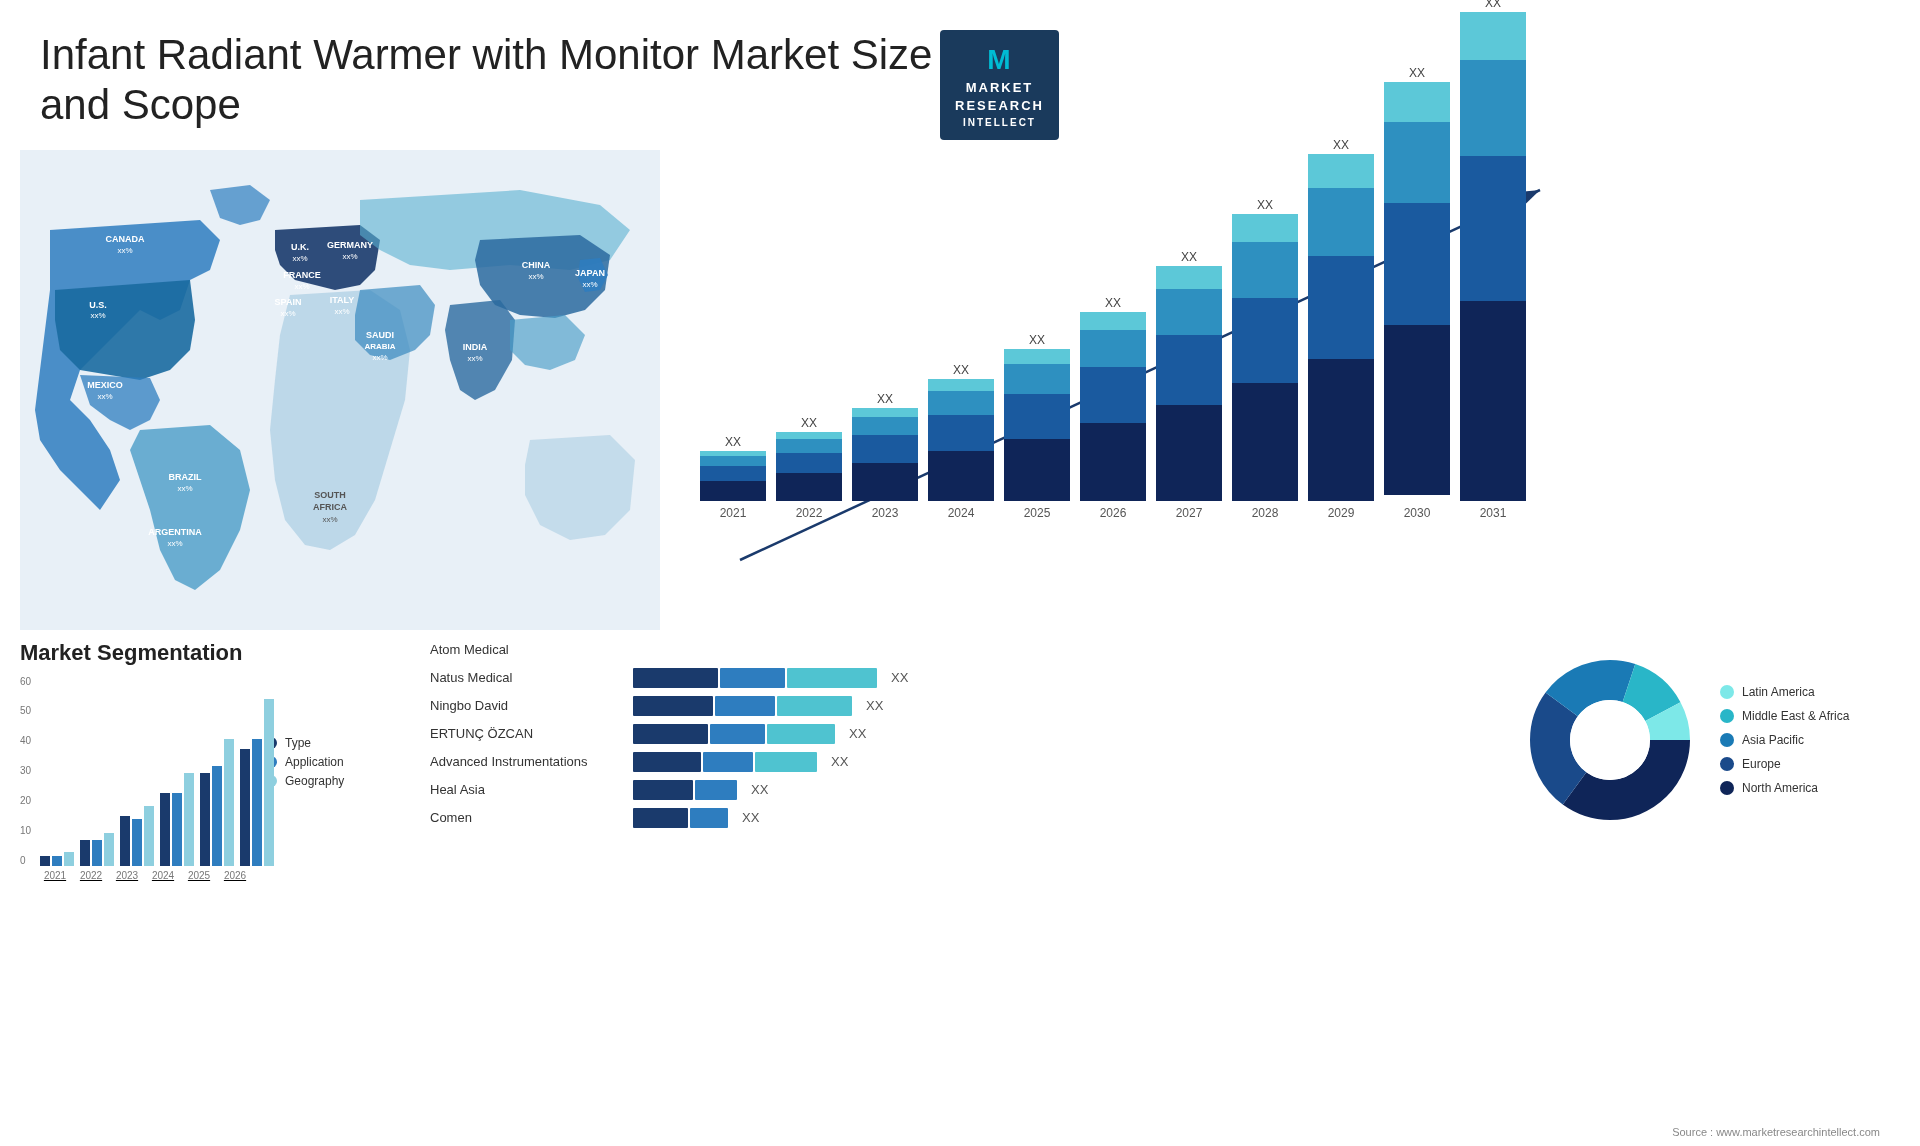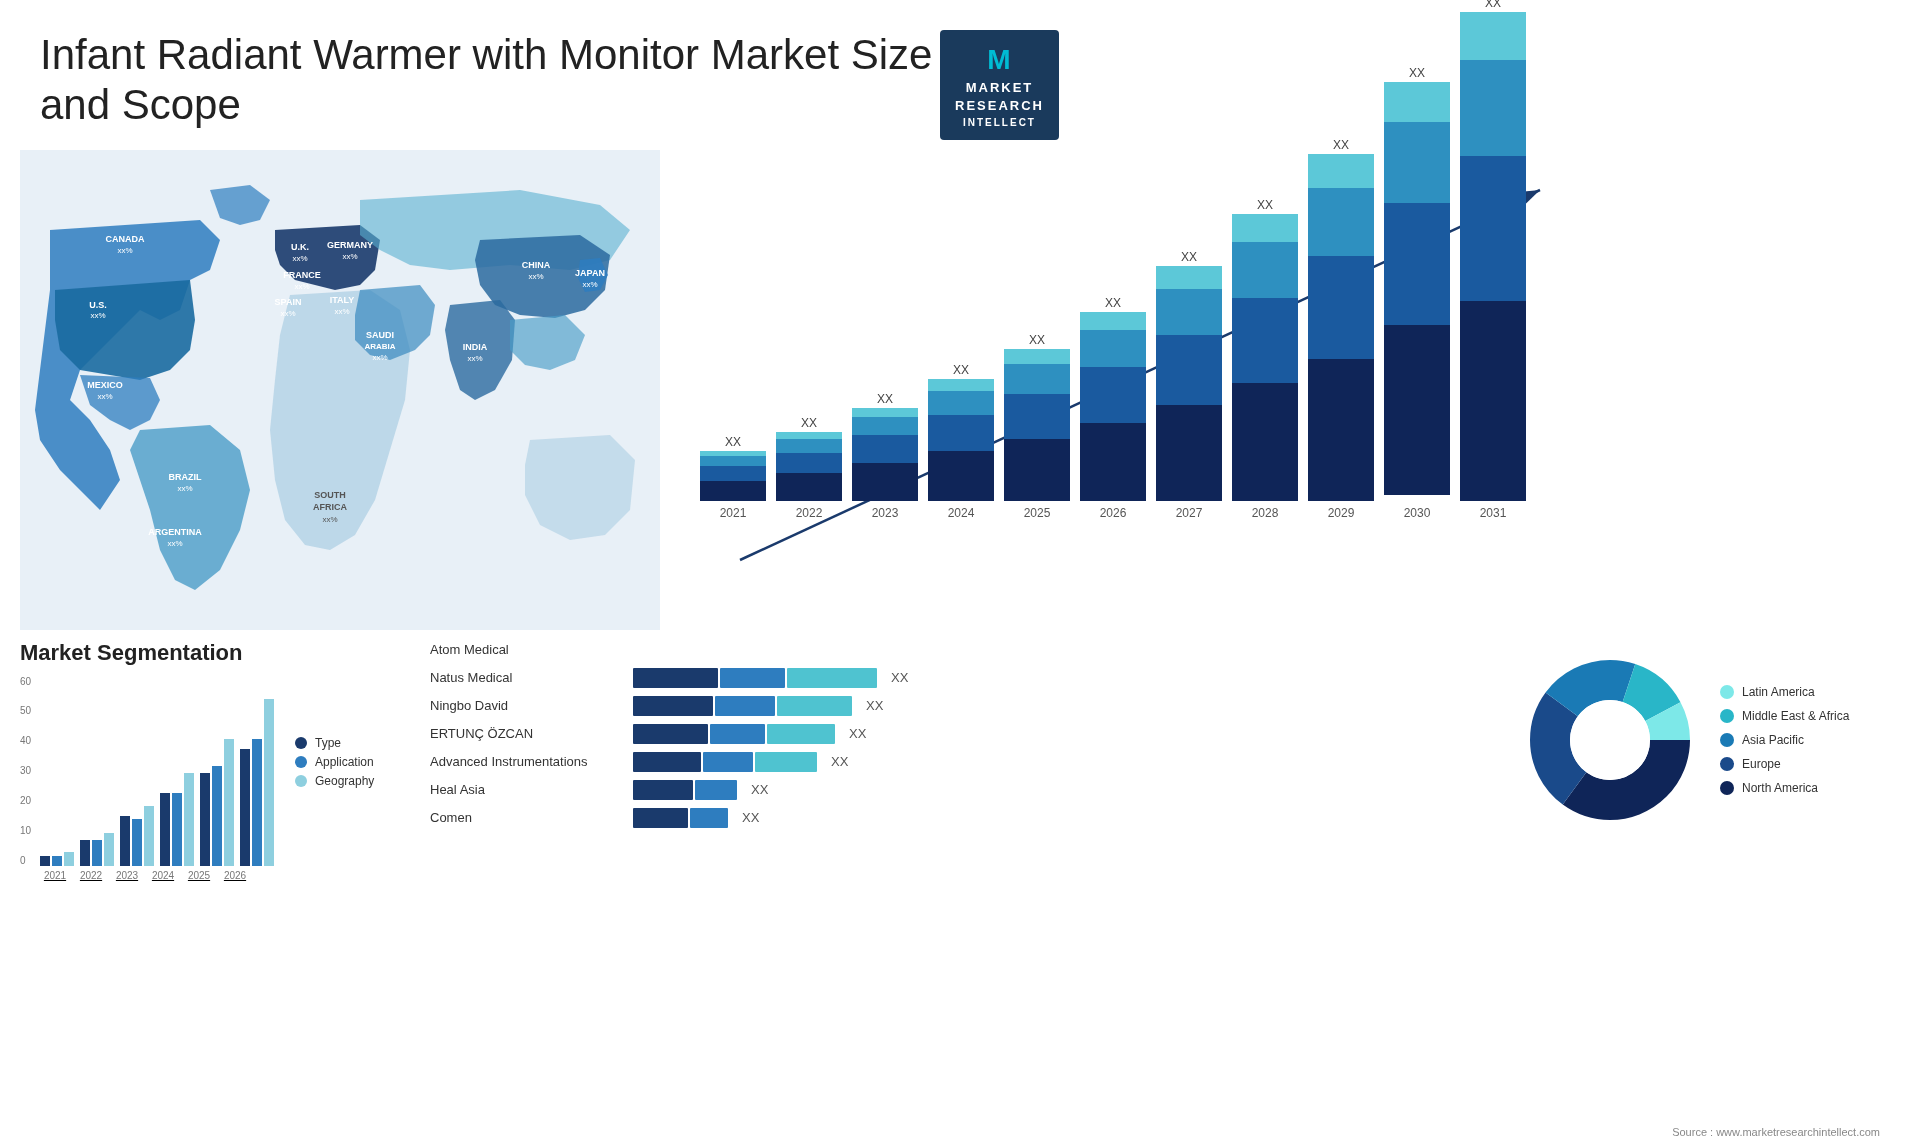--- a/index.html
+++ b/index.html
@@ -509,21 +509,21 @@
         <div style="display:flex;gap:6px;margin-left:20px;margin-top:4px;font-size:10px;color:#777;">
           <div style="width:32px;text-align:center;">2021</div>
           <div style="width:32px;text-align:center;">2022</div>
           <div style="width:32px;text-align:center;">2023</div>
           <div style="width:32px;text-align:center;">2024</div>
           <div style="width:32px;text-align:center;">2025</div>
           <div style="width:32px;text-align:center;">2026</div>
         </div>
       </div>
 
-      <div class="seg-legend" style="margin-top:60px;padding-left:30px;">
+      <div class="seg-legend" style="margin-top:60px;">
         <div class="seg-legend-item">
           <div class="seg-legend-dot" style="background:#1a3a6c;"></div>
           <span>Type</span>
         </div>
         <div class="seg-legend-item">
           <div class="seg-legend-dot" style="background:#2e7dbf;"></div>
           <span>Application</span>
         </div>
         <div class="seg-legend-item">
           <div class="seg-legend-dot" style="background:#8ecfdf;"></div>

